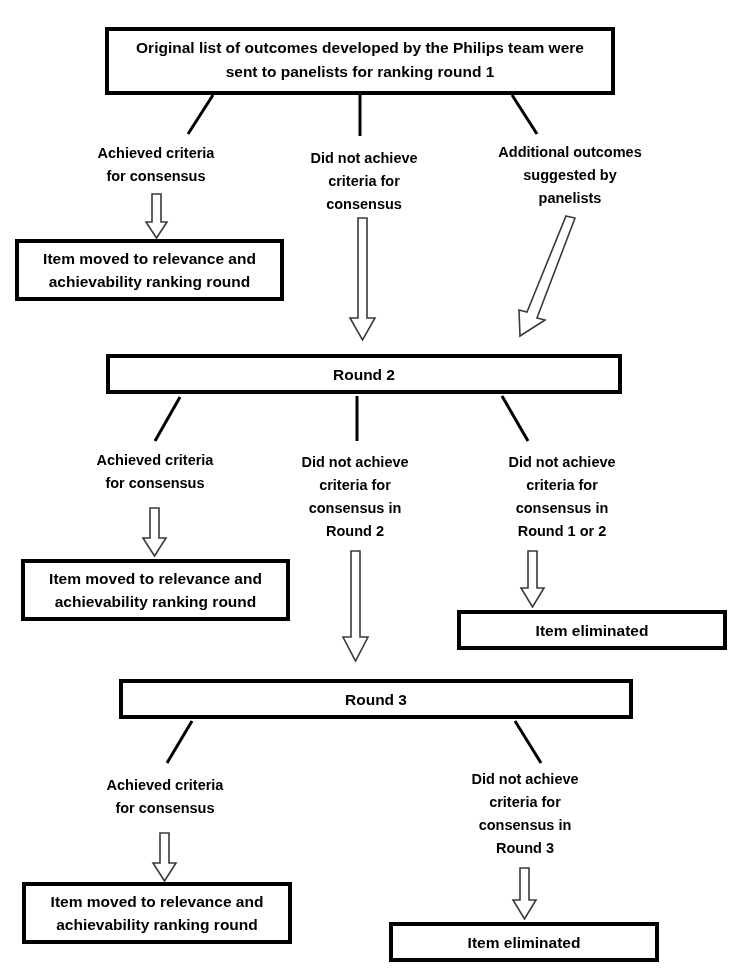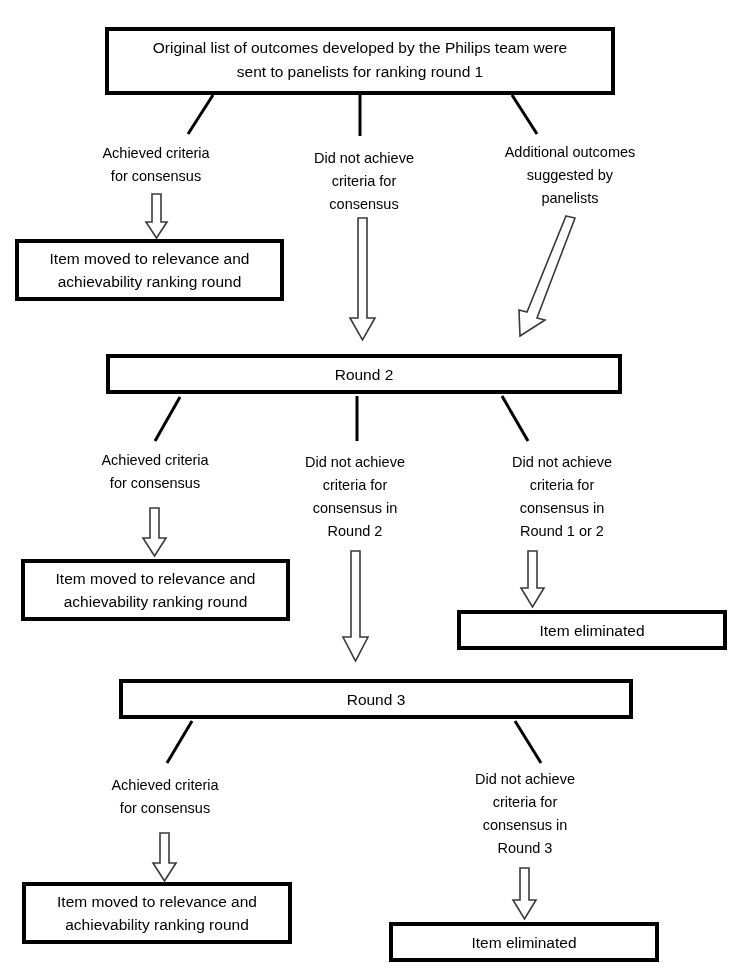--- a/index.html
+++ b/index.html
@@ -11,20 +11,21 @@
     width: 750px;
     height: 979px;
     font-family: "Liberation Sans", sans-serif;
     color: #000000;
     overflow: hidden;
   }
   #flow-root {
     position: relative;
     width: 750px;
     height: 979px;
+    font-weight: bold;
   }
   svg.flow-svg {
     position: absolute;
     top: 0;
     left: 0;
     width: 750px;
     height: 979px;
   }
   .box-rect {
     fill: #ffffff;

